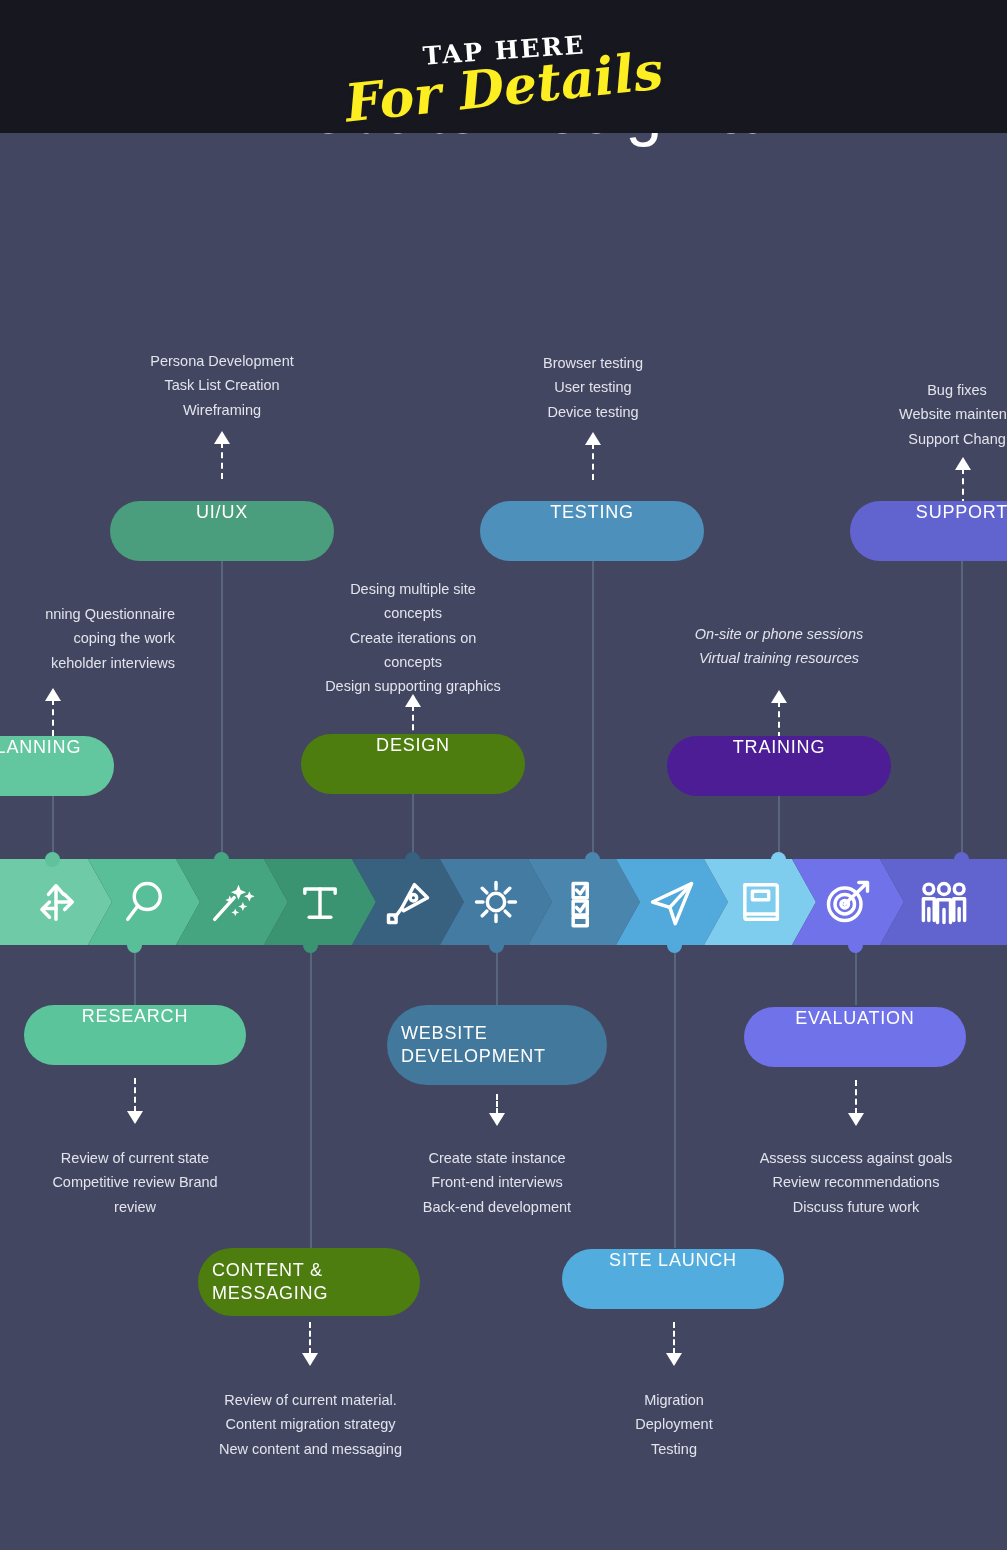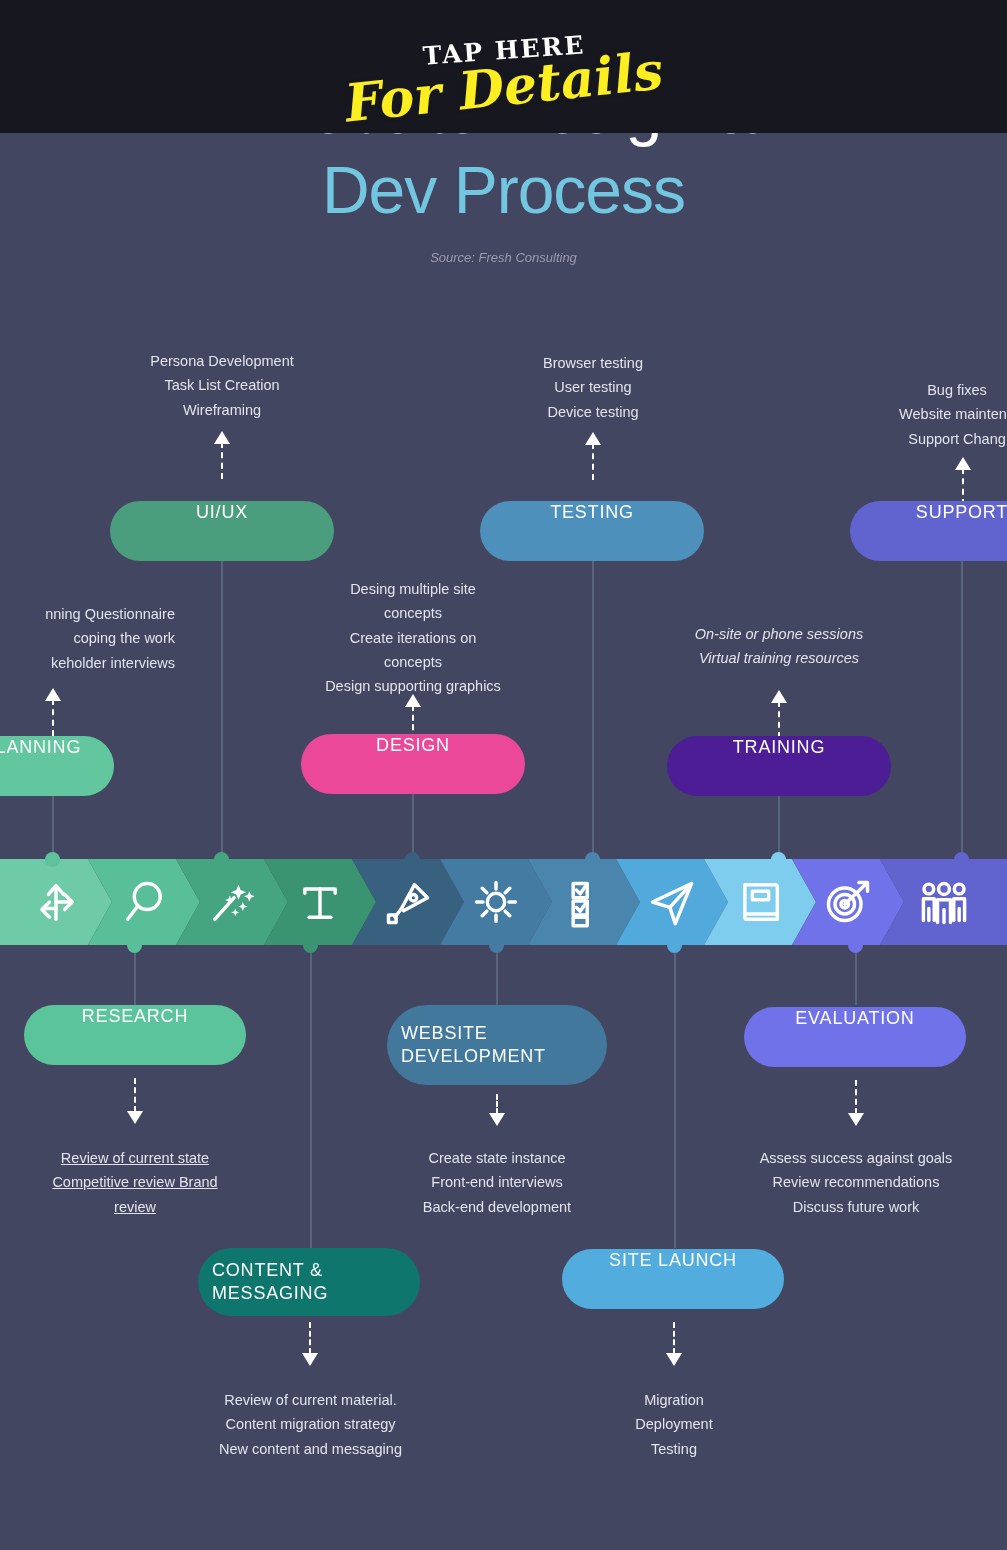--- a/index.html
+++ b/index.html
@@ -99,22 +99,20 @@
   .arrow.up .head { border-bottom:13px solid #ffffff; top:0; }
   .arrow.up .shaft { top:11px; }
   .arrow.down .head { border-top:13px solid #ffffff; bottom:0; }
   .arrow.down .shaft { top:0; }
 </style>
 </head>
 <body>
 
 <div id="header">
   <div id="title-line1">Website Design &amp;</div>
-  <div id="title-line2">Dev Process</div>
-  <div id="source">Source: Fresh Consulting</div>
 </div>
 
 <div id="top-overlay"></div>
 <div id="tap-badge">
   <div id="tap-here">TAP HERE</div>
   <div id="for-details">For Details</div>
 </div>
 
 <div class="desc left-clip" style="left:-40px; top:602px; width:215px;">
   <div>nning Questionnaire</div>
@@ -184,21 +182,21 @@
 <div class="pill" style="left:480px; top:501px; width:224px; height:60px; background:#4e90bc;">
   <span>TESTING</span>
 </div>
 <div class="pill" style="left:850px; top:501px; width:224px; height:60px; background:#6164cf;">
   <span>SUPPORT</span>
 </div>
 
 <div class="pill" style="left:-110px; top:736px; width:224px; height:60px; background:#62c79f;">
   <span style="margin-left:60px;">PLANNING</span>
 </div>
-<div class="pill" style="left:301px; top:734px; width:224px; height:60px; background:#ec4899;">
+<div class="pill" style="left:301px; top:734px; width:224px; height:60px; background:#4d7c0f;">
   <span>DESIGN</span>
 </div>
 <div class="pill" style="left:667px; top:736px; width:224px; height:60px; background:#4c1d95;">
   <span>TRAINING</span>
 </div>
 
 <div class="stem" style="left:221px; top:561px; height:298px;"></div>
 <div class="stem" style="left:592px; top:561px; height:298px;"></div>
 <div class="stem" style="left:961px; top:561px; height:298px;"></div>
 <div class="stem" style="left:52px; top:796px; height:63px;"></div>
@@ -343,21 +341,21 @@
   <span>RESEARCH</span>
 </div>
 <div class="pill" style="left:387px; top:1005px; width:220px; height:80px; background:#41789b; flex-direction:column;">
   <span>WEBSITE</span>
   <span>DEVELOPMENT</span>
 </div>
 <div class="pill" style="left:744px; top:1007px; width:222px; height:60px; background:#6f72e8;">
   <span>EVALUATION</span>
 </div>
 
-<div class="pill" style="left:198px; top:1248px; width:222px; height:68px; background:#0f766e; flex-direction:column;">
+<div class="pill" style="left:198px; top:1248px; width:222px; height:68px; background:#4d7c0f; flex-direction:column;">
   <span>CONTENT &amp;</span>
   <span>MESSAGING</span>
 </div>
 <div class="pill" style="left:562px; top:1249px; width:222px; height:60px; background:#52adde;">
   <span>SITE LAUNCH</span>
 </div>
 
 <div class="arrow down" style="left:125px; top:1078px; width:20px; height:46px;">
   <div class="shaft" style="height:34px;"></div>
     <div class="head"></div>
@@ -372,21 +370,21 @@
 </div>
 <div class="arrow down" style="left:300px; top:1322px; width:20px; height:44px;">
   <div class="shaft" style="height:32px;"></div>
     <div class="head"></div>
 </div>
 <div class="arrow down" style="left:664px; top:1322px; width:20px; height:44px;">
   <div class="shaft" style="height:32px;"></div>
     <div class="head"></div>
 </div>
 
-<div class="desc" style="left:35px; top:1146px; width:200px;text-decoration:underline;">
+<div class="desc" style="left:35px; top:1146px; width:200px;">
   <div>Review of current state</div>
   <div>Competitive review Brand</div>
   <div>review</div>
 </div>
 
 <div class="desc" style="left:397px; top:1146px; width:200px;">
   <div>Create state instance</div>
   <div>Front-end interviews</div>
   <div>Back-end development</div>
 </div>

